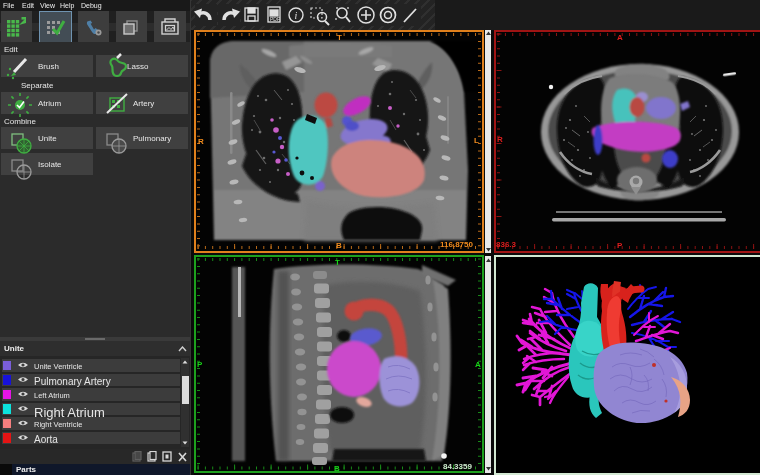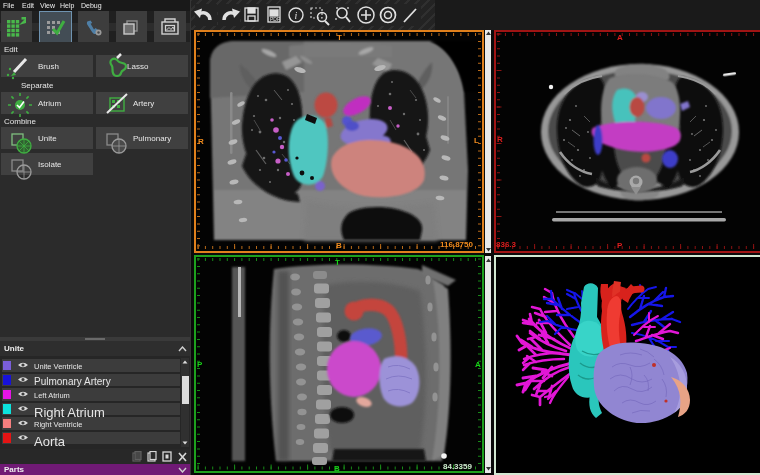--- a/index.html
+++ b/index.html
@@ -209,21 +209,21 @@
 <div class="abs" style="left:3px;top:375px;width:8px;height:9.5px;background:#1712d8"></div>
 <div class="abs" style="left:3px;top:389.5px;width:8px;height:9.5px;background:#e414e4"></div>
 <div class="abs" style="left:3px;top:404px;width:8px;height:9.5px;background:#0ce2dc"></div>
 <div class="abs" style="left:3px;top:418.5px;width:8px;height:9.5px;background:#f57f7f"></div>
 <div class="abs" style="left:3px;top:433px;width:8px;height:9.5px;background:#e41414"></div>
 <div class="lbl" style="left:34px;top:361.5px;font-size:7.5px">Unite Ventricle</div>
 <div class="lbl" style="left:34px;top:376px;font-size:10px">Pulmonary Artery</div>
 <div class="lbl" style="left:34px;top:390.5px;font-size:7.5px">Left Atrium</div>
 <div class="lbl" style="left:34px;top:405px;font-size:13px">Right Atrium</div>
 <div class="lbl" style="left:34px;top:419.5px;font-size:7.5px">Right Ventricle</div>
-<div class="lbl" style="left:34px;top:434px;font-size:13px">Aorta</div>
+<div class="lbl" style="left:34px;top:434px;font-size:10px">Aorta</div>
 <svg class="abs" style="left:17px;top:359px" width="12" height="90" viewBox="0 0 12 90">
   <g fill="#dadada">
     <path d="M1 6 q5 -4.5 10 0 q-5 4.5 -10 0 z M4.4 6 a1.6 1.6 0 1 0 3.2 0 a1.6 1.6 0 1 0 -3.2 0" fill-rule="evenodd"></path>
     <path d="M1 20.5 q5 -4.5 10 0 q-5 4.5 -10 0 z M4.4 20.5 a1.6 1.6 0 1 0 3.2 0 a1.6 1.6 0 1 0 -3.2 0" fill-rule="evenodd"></path>
     <path d="M1 35 q5 -4.5 10 0 q-5 4.5 -10 0 z M4.4 35 a1.6 1.6 0 1 0 3.2 0 a1.6 1.6 0 1 0 -3.2 0" fill-rule="evenodd"></path>
     <path d="M1 49.5 q5 -4.5 10 0 q-5 4.5 -10 0 z M4.4 49.5 a1.6 1.6 0 1 0 3.2 0 a1.6 1.6 0 1 0 -3.2 0" fill-rule="evenodd"></path>
     <path d="M1 64 q5 -4.5 10 0 q-5 4.5 -10 0 z M4.4 64 a1.6 1.6 0 1 0 3.2 0 a1.6 1.6 0 1 0 -3.2 0" fill-rule="evenodd"></path>
     <path d="M1 78.5 q5 -4.5 10 0 q-5 4.5 -10 0 z M4.4 78.5 a1.6 1.6 0 1 0 3.2 0 a1.6 1.6 0 1 0 -3.2 0" fill-rule="evenodd"></path>
   </g>
 </svg>
@@ -241,21 +241,21 @@
 <svg class="abs" style="left:130px;top:451px" width="60" height="12" viewBox="0 0 60 12">
   <rect x="3" y="2" width="7" height="8" fill="none" stroke="#5f5f5f" stroke-width="1.2"></rect>
   <rect x="5" y="0.5" width="6" height="8" fill="#474747" stroke="#5f5f5f" stroke-width="1.2"></rect>
   <rect x="18" y="2" width="7" height="8" fill="none" stroke="#d8d8d8" stroke-width="1.2"></rect>
   <rect x="20" y="0.5" width="6" height="8" fill="#2a2a2a" stroke="#d8d8d8" stroke-width="1.2"></rect>
   <rect x="33" y="1" width="8" height="9" fill="none" stroke="#d8d8d8" stroke-width="1.3"></rect>
   <rect x="35.5" y="3.5" width="3" height="4" fill="#d8d8d8"></rect>
   <path d="M49 2 l7 8 M56 2 l-7 8" stroke="#d8d8d8" stroke-width="1.6"></path>
 </svg>
 
-<div class="abs" style="left:0;top:464px;width:204px;height:11px;background:#701a75">
+<div class="abs" style="left:12px;top:464px;width:204px;height:11px;background:#0f172a">
   <div class="abs" style="left:4px;top:1px;font-size:8px;font-weight:bold;color:#efefef">Parts</div>
   <svg class="abs" style="left:178px;top:3px" width="9" height="6">
       <path d="M1 1 L4.5 5 L8 1" stroke="#cfcfcf" stroke-width="1.4" fill="none"></path>
     </svg>
 </div>
 
 <div class="abs" style="left:190px;top:30px;width:570px;height:445px;background:#0a0a0a"></div>
 <div class="abs" style="left:190px;top:0;width:1px;height:475px;background:#353535"></div>
 
 <svg class="abs" style="left:194px;top:30px" width="290" height="223" viewBox="0 0 290 223">

